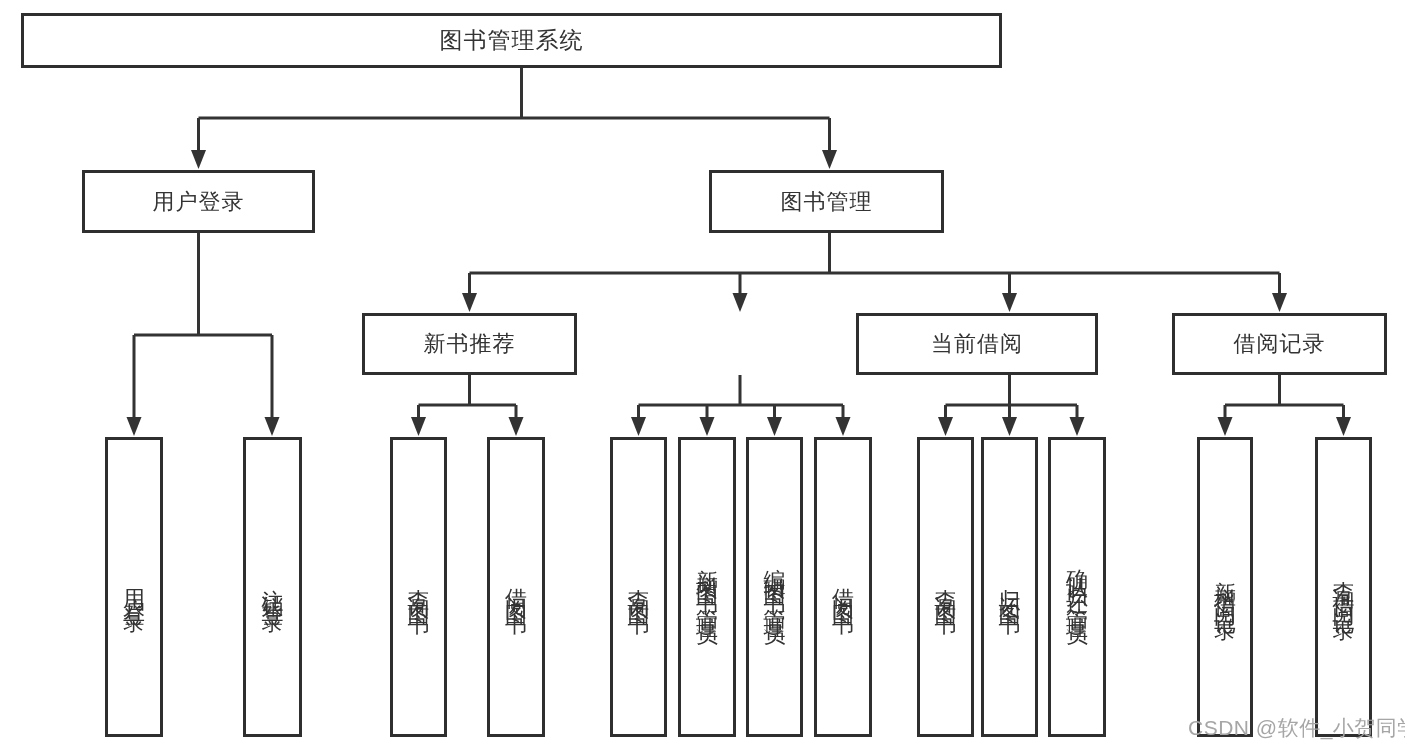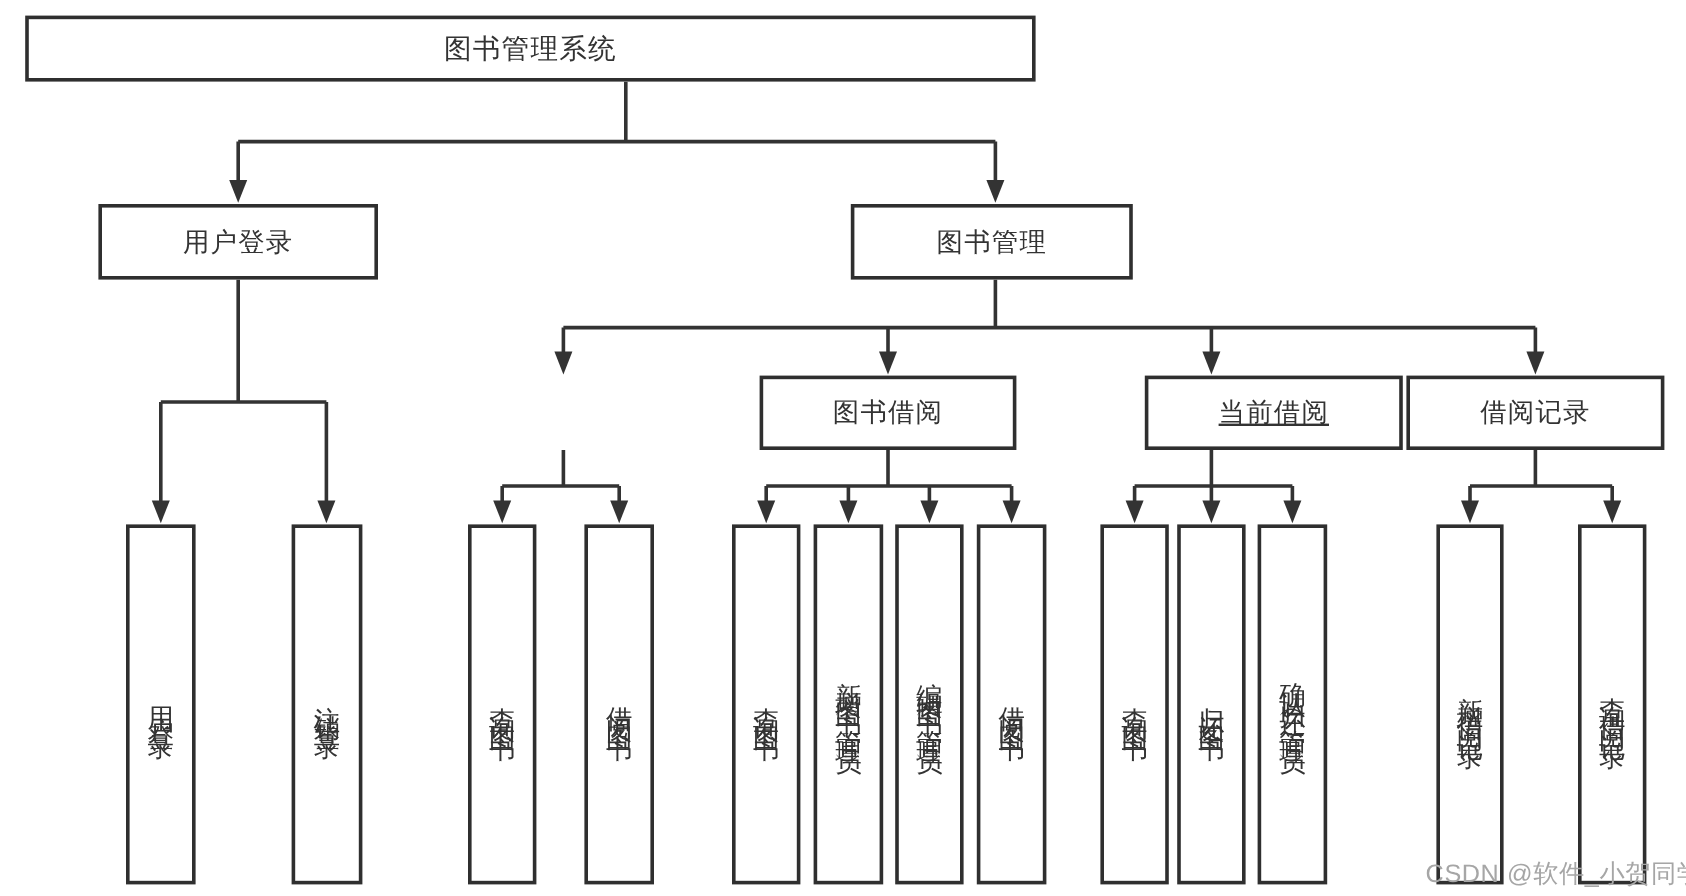--- a/index.html
+++ b/index.html
@@ -101,35 +101,35 @@
       <polygon points="767,417 782,417 774.5,436"></polygon>
       <polygon points="835.5,417 850.5,417 843,436"></polygon>
       <polygon points="938,417 953,417 945.5,436"></polygon>
       <polygon points="1002,417 1017,417 1009.5,436"></polygon>
       <polygon points="1069.5,417 1084.5,417 1077,436"></polygon>
       <polygon points="1217.5,417 1232.5,417 1225,436"></polygon>
       <polygon points="1336,417 1351,417 1343.5,436"></polygon>
     </g>
   </svg>
 
-  <div class="node hbox root" style="left:21px; top:13px; width:842px; height:55px;">
+  <div class="node hbox root" style="left:21px; top:13px; width:981px; height:55px;">
     <span>图书管理系统</span>
   </div>
 
   <div class="node hbox" style="left:82px; top:170px; width:233px; height:63px;">
     <span>用户登录</span>
   </div>
   <div class="node hbox" style="left:709px; top:170px; width:235px; height:63px;">
     <span>图书管理</span>
   </div>
 
-  <div class="node hbox" style="left:633px; top:313px; width:214px; height:62px;">
-    <span>图书借阅</span>
+  <div class="node hbox" style="left:362px; top:313px; width:215px; height:62px;">
+    <span>新书推荐</span>
   </div>
-  <div class="node hbox" style="left:954px; top:313px; width:215px; height:62px;text-decoration:underline;">
+  <div class="node hbox" style="left:856px; top:313px; width:242px; height:62px;">
     <span>当前借阅</span>
   </div>
   <div class="node hbox" style="left:1172px; top:313px; width:215px; height:62px;">
     <span>借阅记录</span>
   </div>
 
   <div class="node vbox" style="left:105px; top:437px; width:58px; height:300px;">
     <span>用户登录</span>
   </div>
   <div class="node vbox" style="left:243px; top:437px; width:59px; height:300px;">

